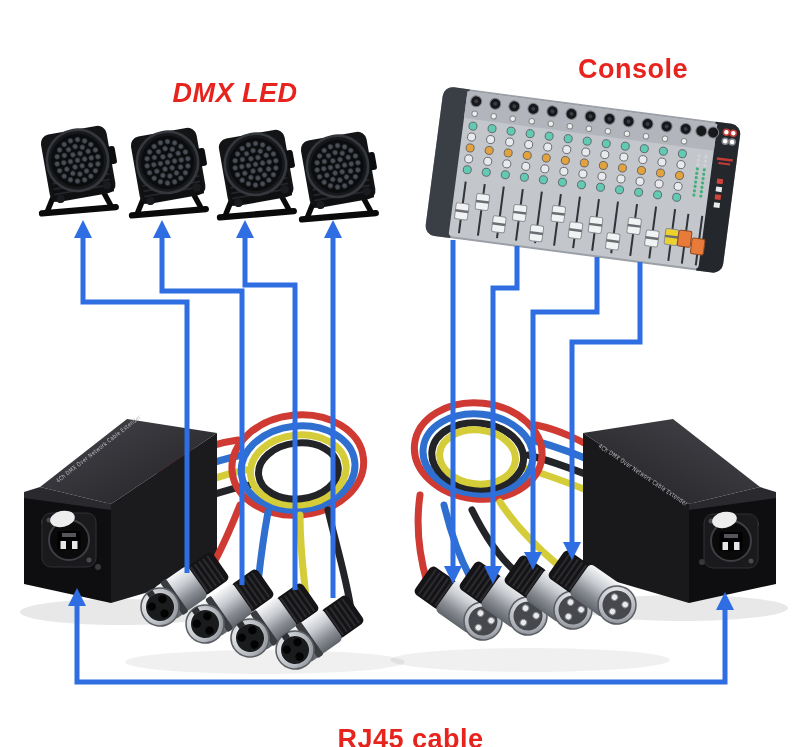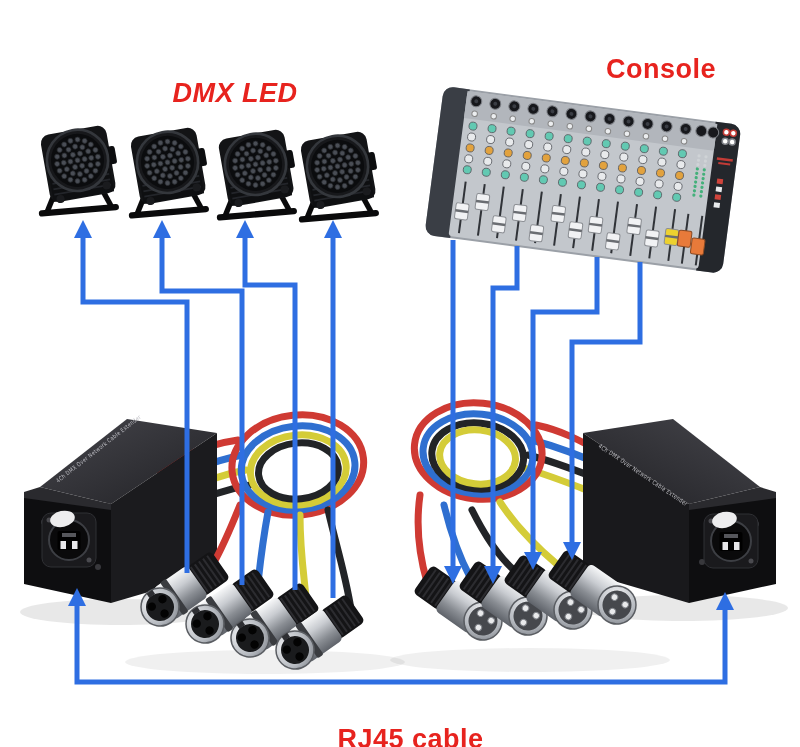--- a/index.html
+++ b/index.html
@@ -419,16 +419,16 @@
   </g>
 
   <g>
     <path class="bluepath" d="M77,604 V682 H725 V608"></path>
     <polygon class="bluehead" points="77,588 68,606 86,606"></polygon>
     <polygon class="bluehead" points="725,592 716,610 734,610"></polygon>
   </g>
 </svg>
 
 <div class="lbl" style="left:160px;top:78px;width:150px;font-style:italic;">DMX LED</div>
-<div class="lbl" style="left:596px;top:54px;width:130px;">Console</div>
+<div class="lbl" style="left:568px;top:54px;width:130px;">Console</div>
 <div class="lbl" style="left:328px;top:724px;width:165px;">RJ45 cable</div>
 
 </div>
 
 </body></html>

